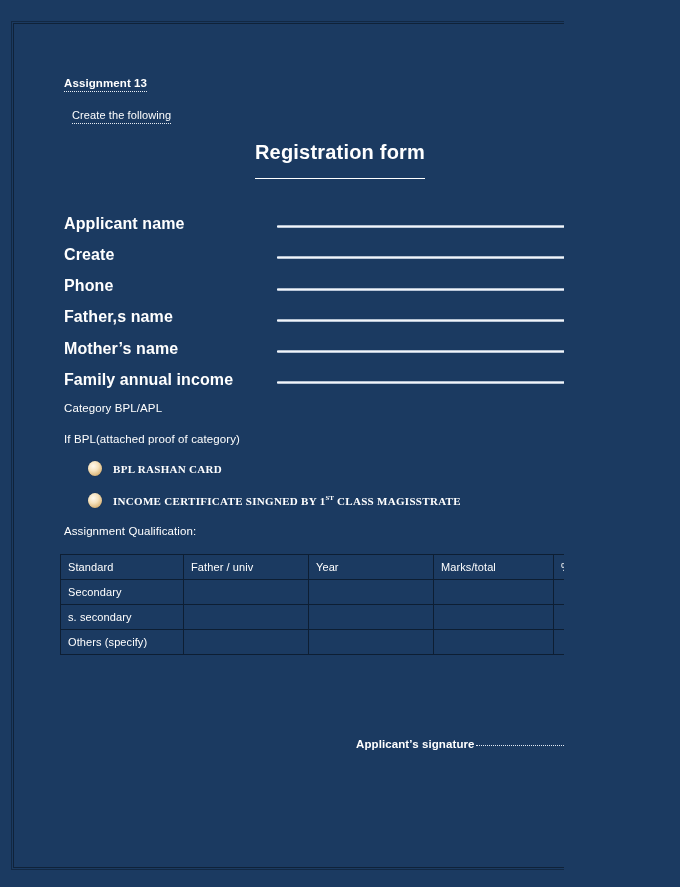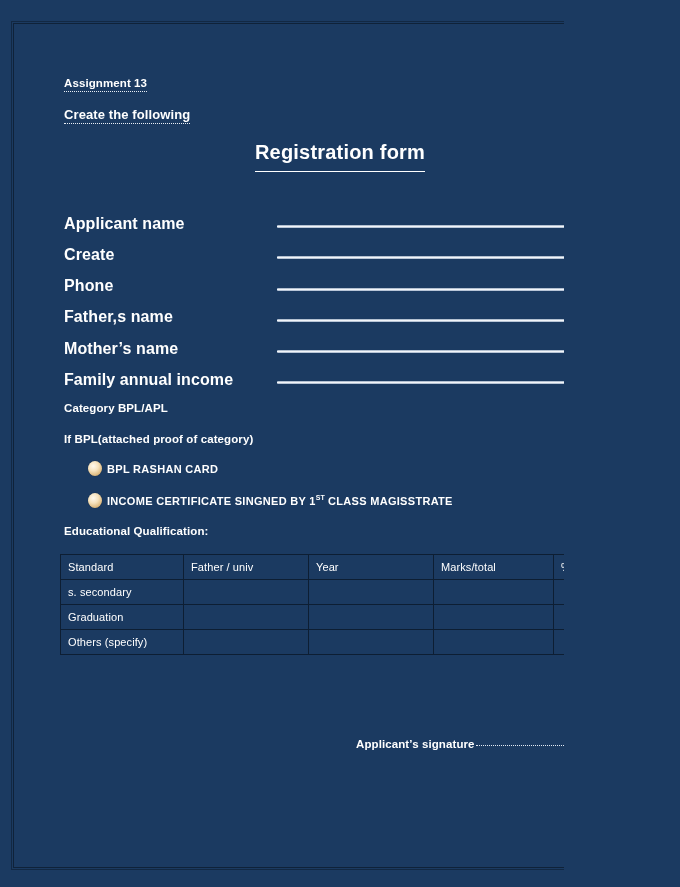--- a/index.html
+++ b/index.html
@@ -51,44 +51,44 @@
     font-size: 11.5px;
     font-weight: bold;
     color: #ffffff;
     letter-spacing: 0.1px;
     border-bottom: 1.6px dotted #e9eef5;
     padding-bottom: 1px;
     line-height: 14px;
   }
   .create-line {
     position: absolute;
-    left: 64px;
+    left: 72px;
     top: 108px;
-    font-size: 13px;
-    font-weight: bold;
+    font-size: 11px;
+    font-weight: normal;
     color: #ffffff;
     letter-spacing: 0.1px;
     border-bottom: 1.6px dotted #e9eef5;
     padding-bottom: 1px;
     line-height: 14px;
   }
   .form-title {
     position: absolute;
     left: 0;
     top: 141px;
     width: 680px;
     text-align: center;
     font-size: 20px;
     font-weight: bold;
     color: #ffffff;
     letter-spacing: 0.2px;
   }
   .form-title span {
     border-bottom: 1.6px solid #ffffff;
-    padding-bottom: 8px;
+    padding-bottom: 15px;
   }
 
   
   .field-label {
     position: absolute;
     left: 64px;
     font-size: 16px;
     font-weight: bold;
     color: #ffffff;
     letter-spacing: 0.1px;
@@ -101,21 +101,21 @@
     height: 3px;
     background: linear-gradient(to bottom, #6d86a6 0%, #ffffff 35%, #dfe7f1 70%, #879ab5 100%);
     border-radius: 1px;
   }
 
   
   .plain-line {
     position: absolute;
     left: 64px;
     font-size: 11.5px;
-    font-weight: bold;
+    font-weight: normal;
     color: #ffffff;
     letter-spacing: 0.1px;
     white-space: nowrap;
   }
 
   
   .bullet-row {
     position: absolute;
     left: 88px;
     display: flex;
@@ -123,26 +123,27 @@
   }
   .sphere-bullet {
     width: 14px;
     height: 15px;
     border-radius: 50%;
     background: radial-gradient(circle at 38% 34%, #fff9ee 0%, #f6e2bd 38%, #dcb87e 72%, #a8824c 100%);
     box-shadow: 0 0 1px rgba(0,0,0,0.4);
     flex: 0 0 auto;
   }
   .bullet-text {
-    margin-left: 5px;
+    margin-left: 11px;
     font-size: 11px;
     font-weight: bold;
     color: #ffffff;
     letter-spacing: 0.3px;
     white-space: nowrap;
+    font-family: Liberation Serif, serif;
   }
   .bullet-text sup {
     font-size: 7px;
     vertical-align: super;
     letter-spacing: 0;
   }
 
   
   .qual-table {
     position: absolute;
@@ -227,40 +228,40 @@
     <div class="bullet-row" style="top:461px">
       <span class="sphere-bullet"></span>
       <span class="bullet-text">BPL  RASHAN CARD</span>
     </div>
 
     <div class="bullet-row" style="top:493px">
       <span class="sphere-bullet"></span>
       <span class="bullet-text"><span>INCOME  CERTIFICATE SINGNED BY 1</span><sup>ST</sup><span>  CLASS MAGISSTRATE</span></span>
     </div>
 
-    <div class="plain-line" style="top:525px">Educational Qualification:</div>
+    <div class="plain-line" style="top:525px">Assignment Qualification:</div>
 
     <table class="qual-table">
       <tbody>
         <tr>
           <td class="col-a">Standard</td>
           <td class="col-b">Father / univ</td>
           <td class="col-c">Year</td>
           <td class="col-d">Marks/total</td>
           <td class="col-e">%age</td>
         </tr>
         <tr>
+          <td>Secondary</td>
+          <td class="blank"></td>
+          <td class="blank"></td>
+          <td class="blank"></td>
+          <td class="blank"></td>
+        </tr>
+        <tr>
           <td>s. secondary</td>
-          <td class="blank"></td>
-          <td class="blank"></td>
-          <td class="blank"></td>
-          <td class="blank"></td>
-        </tr>
-        <tr>
-          <td>Graduation</td>
           <td class="blank"></td>
           <td class="blank"></td>
           <td class="blank"></td>
           <td class="blank"></td>
         </tr>
         <tr>
           <td>Others (specify)</td>
           <td class="blank"></td>
           <td class="blank"></td>
           <td class="blank"></td>

